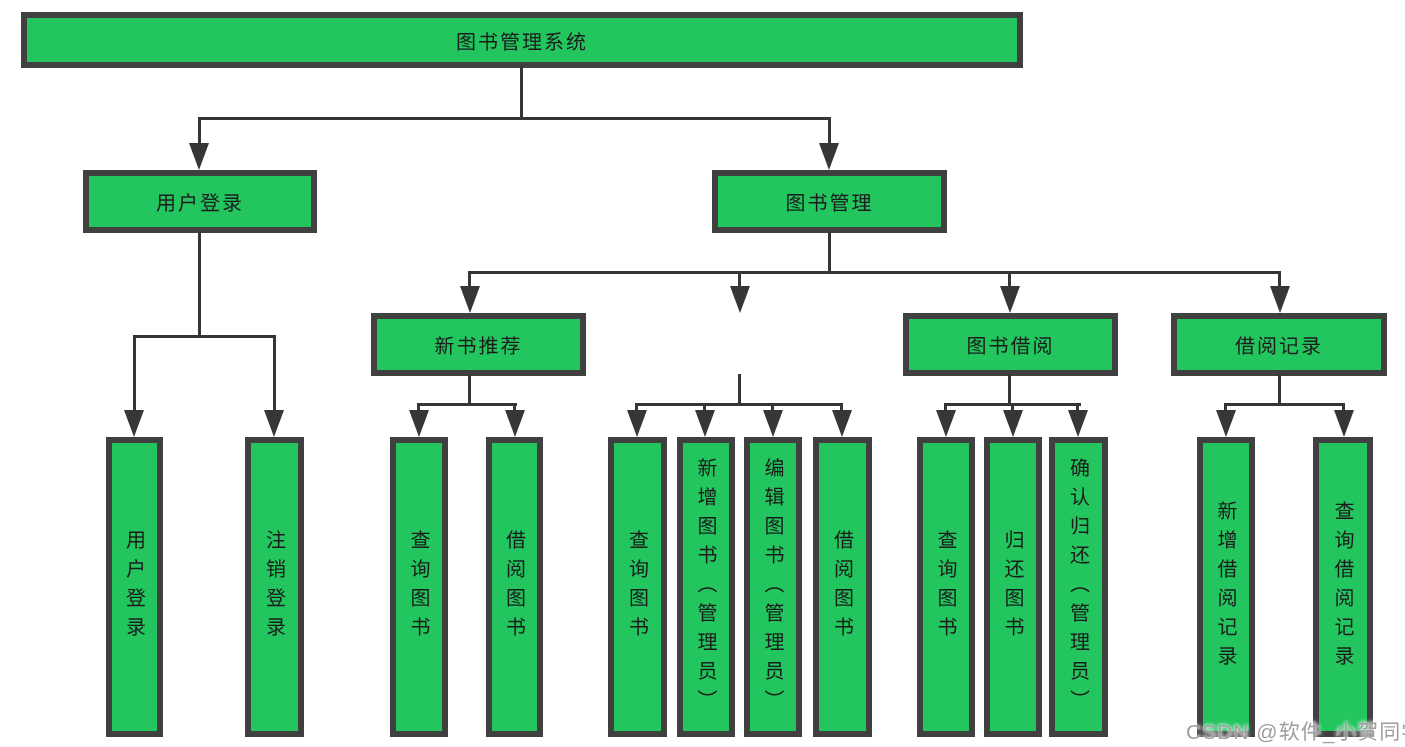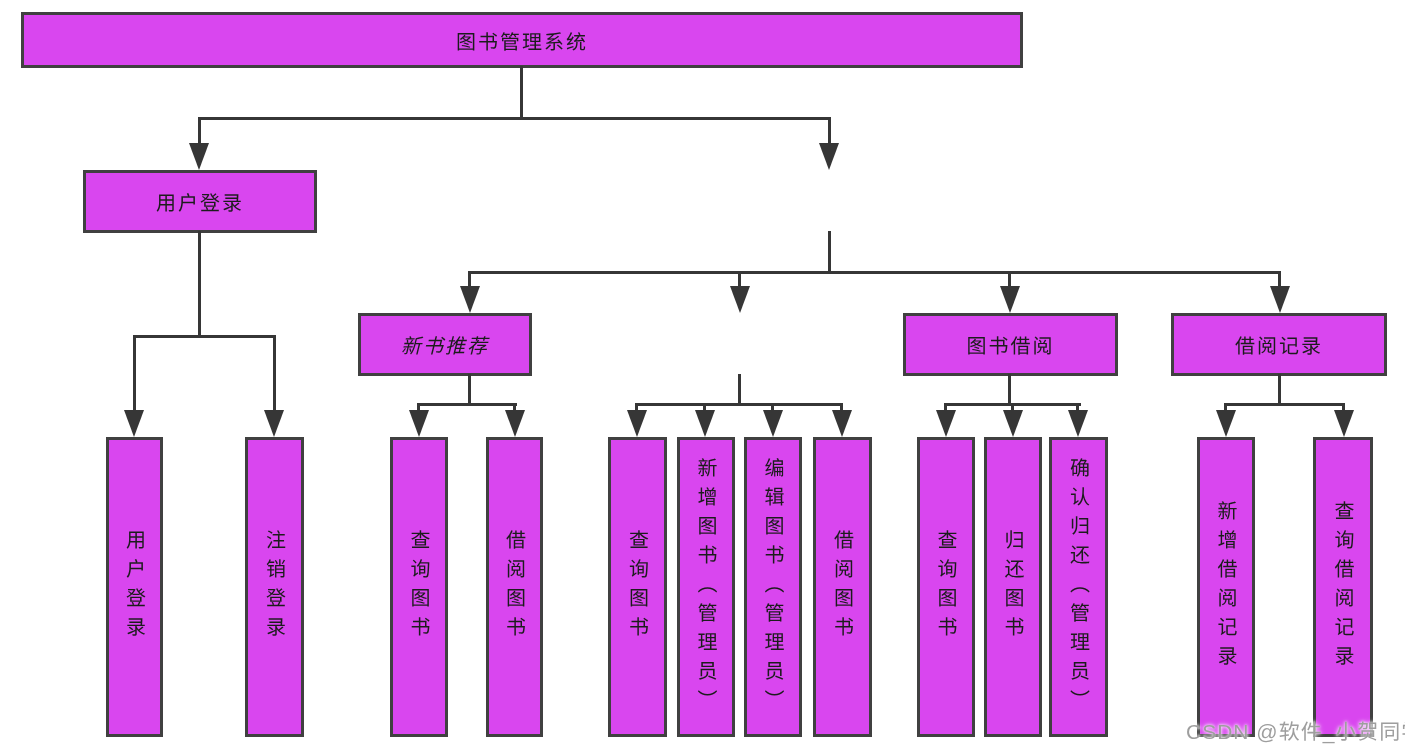--- a/index.html
+++ b/index.html
@@ -3,22 +3,22 @@
 <meta charset="utf-8">
 <style>
   * { margin:0; padding:0; box-sizing:border-box; }
   html,body { background:#ffffff; }
   body { font-family:"Liberation Sans", sans-serif; }
   .stage {
     position:relative; width:1405px; height:747px;
     background:#ffffff; overflow:hidden;
   }
   .box {
-    position:absolute; background:#d946ef;
-    border:3px solid #404040;
+    position:absolute; background:#22c55e;
+    border:6px solid #404040;
     display:flex; align-items:center; justify-content:center;
     color:#1c1c1c; font-size:20px; letter-spacing:2px;
     white-space:nowrap;
   }
   .vbox { letter-spacing:0; }
   .vbox .vtext {
     writing-mode:vertical-rl; text-orientation:mixed;
     letter-spacing:9px; font-size:20px; color:#1c1c1c;
     line-height:1;
   }
@@ -50,40 +50,43 @@
   <div class="line v" style="left:520px; top:66px; height:52px;"></div>
   <div class="line h" style="left:198px; top:117px; width:633px;"></div>
   <div class="line v" style="left:198px; top:117px; height:28px;"></div>
   <div class="line v" style="left:828px; top:117px; height:28px;"></div>
   <div class="arrow" style="left:189px; top:143px;"></div>
   <div class="arrow" style="left:819px; top:143px;"></div>
 
   <div class="box" style="left:83px; top:170px; width:234px; height:63px;">
     <span>用户登录</span>
   </div>
+  <div class="box" style="left:712px; top:170px; width:235px; height:63px;">
+    <span>图书管理</span>
+  </div>
 
   <div class="line v" style="left:198px; top:231px; height:106px;"></div>
   <div class="line h" style="left:133px; top:335px; width:143px;"></div>
   <div class="line v" style="left:133px; top:335px; height:76px;"></div>
   <div class="line v" style="left:273px; top:335px; height:76px;"></div>
   <div class="arrow" style="left:124px; top:410px;"></div>
   <div class="arrow" style="left:264px; top:410px;"></div>
 
   <div class="line v" style="left:828px; top:231px; height:42px;"></div>
   <div class="line h" style="left:468px; top:271px; width:813px;"></div>
   <div class="line v" style="left:468px; top:271px; height:16px;"></div>
   <div class="line v" style="left:738px; top:271px; height:16px;"></div>
   <div class="line v" style="left:1008px; top:271px; height:16px;"></div>
   <div class="line v" style="left:1278px; top:271px; height:16px;"></div>
   <div class="arrow" style="left:460px; top:286px;"></div>
   <div class="arrow" style="left:730px; top:286px;"></div>
   <div class="arrow" style="left:1000px; top:286px;"></div>
   <div class="arrow" style="left:1270px; top:286px;"></div>
 
-  <div class="box" style="left:358px; top:313px; width:174px; height:63px;font-style:italic;">
+  <div class="box" style="left:371px; top:313px; width:215px; height:63px;">
     <span>新书推荐</span>
   </div>
   <div class="box" style="left:903px; top:313px; width:215px; height:63px;">
     <span>图书借阅</span>
   </div>
   <div class="box" style="left:1171px; top:313px; width:216px; height:63px;">
     <span>借阅记录</span>
   </div>
 
   <div class="line v" style="left:468px; top:374px; height:32px;"></div>

